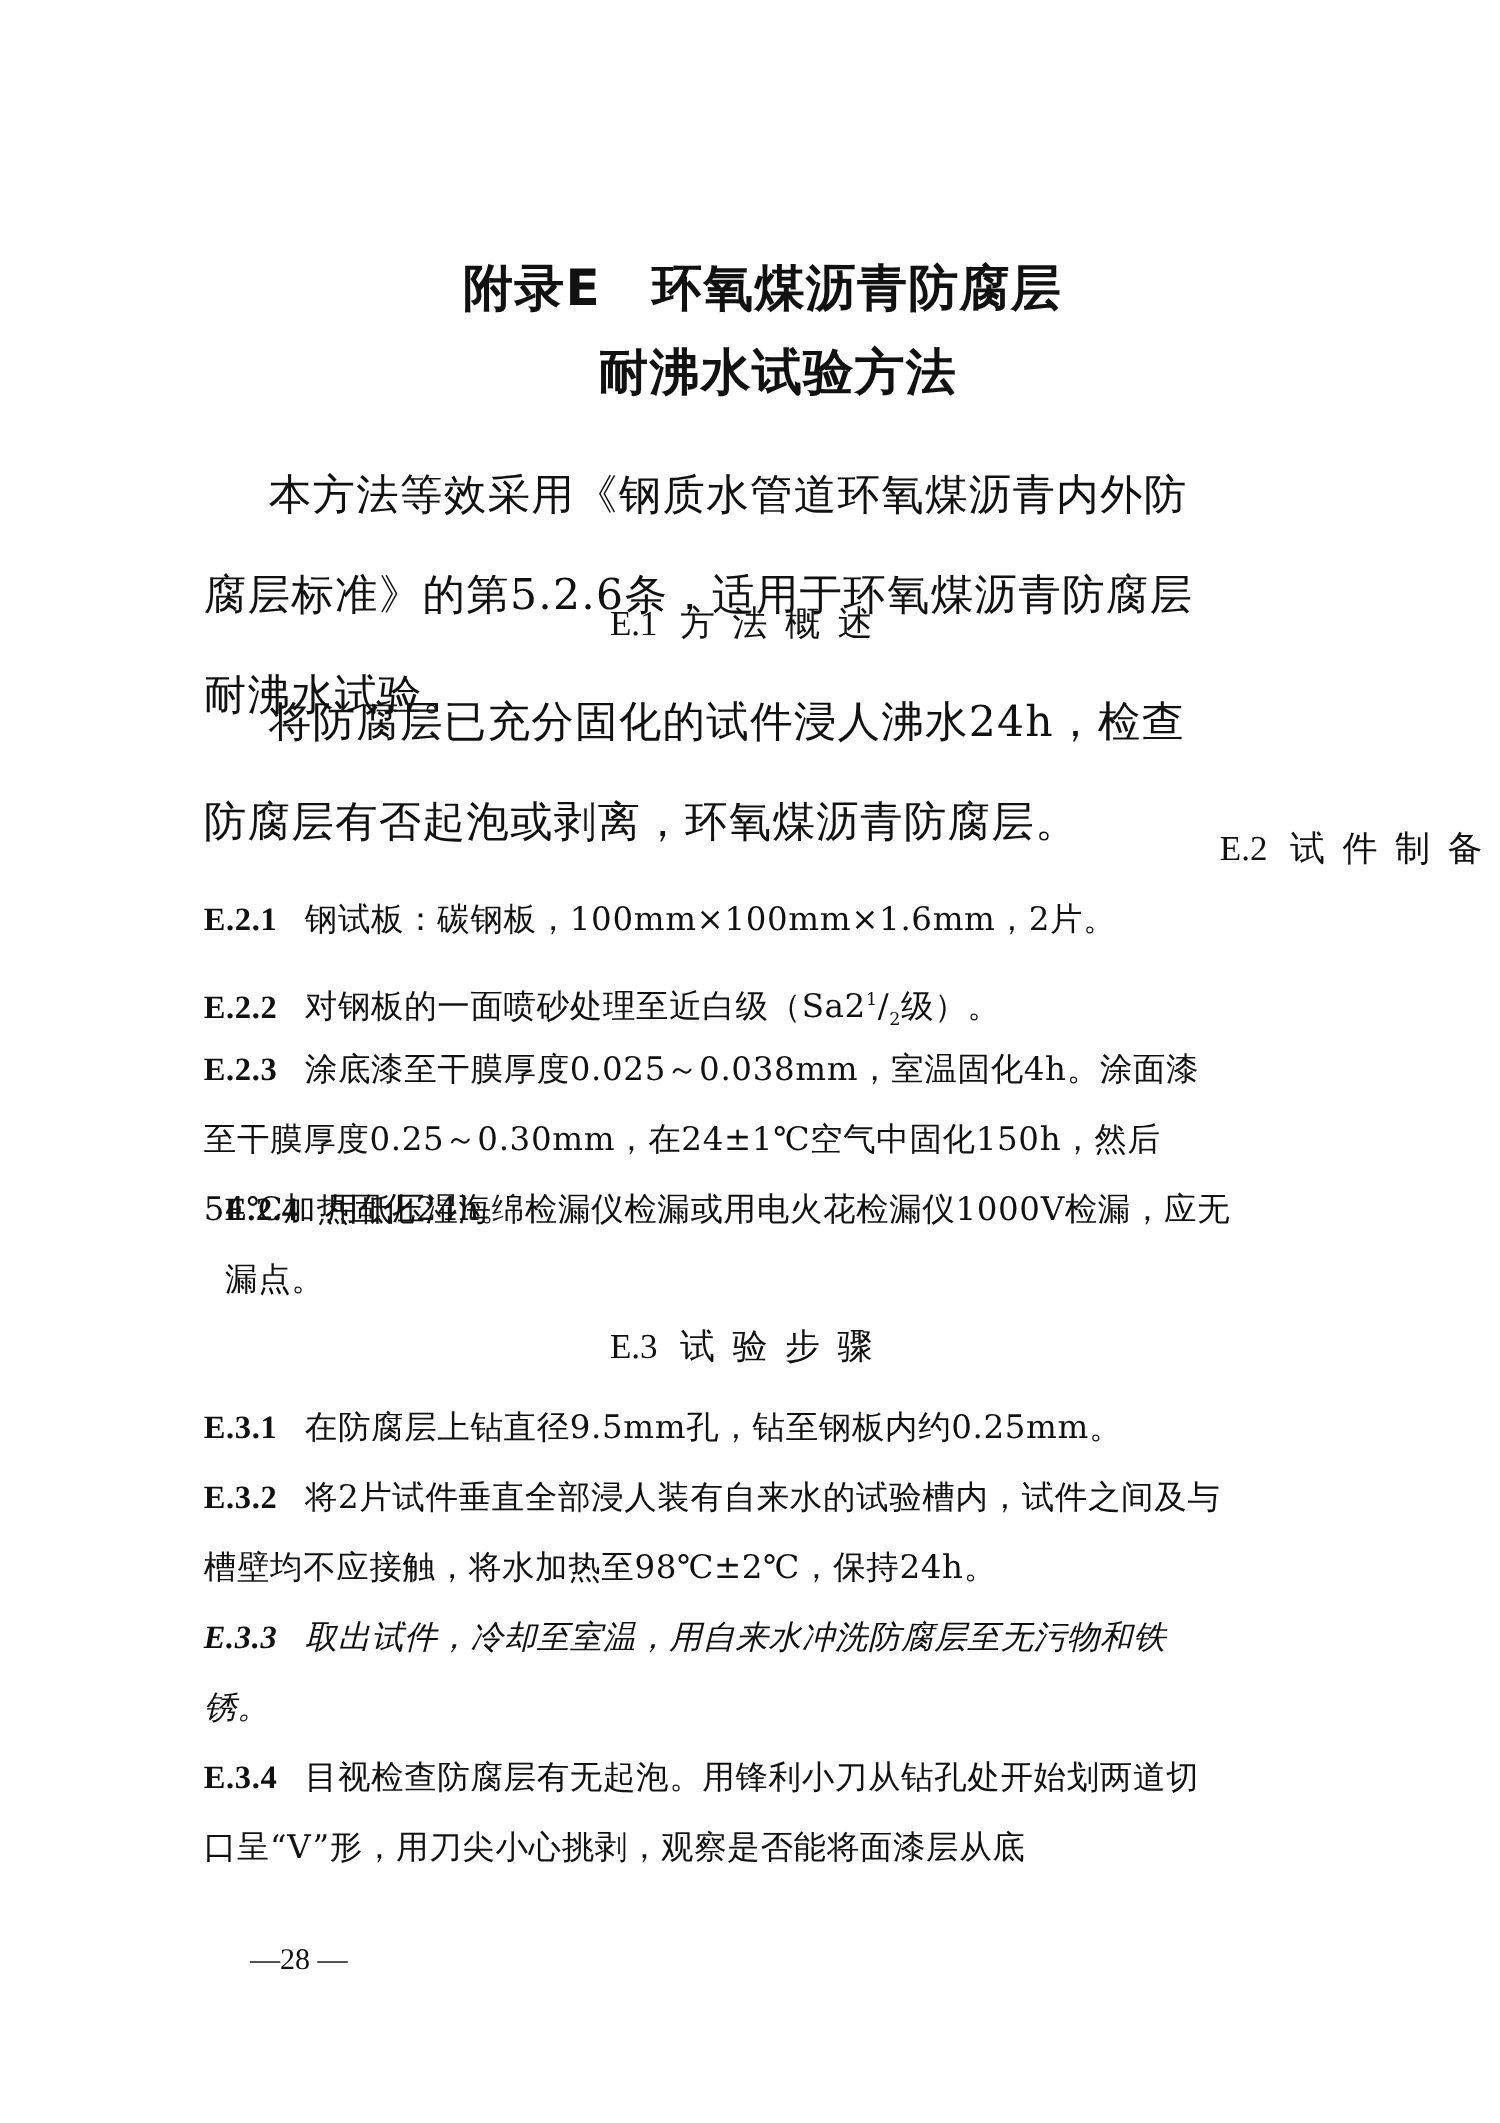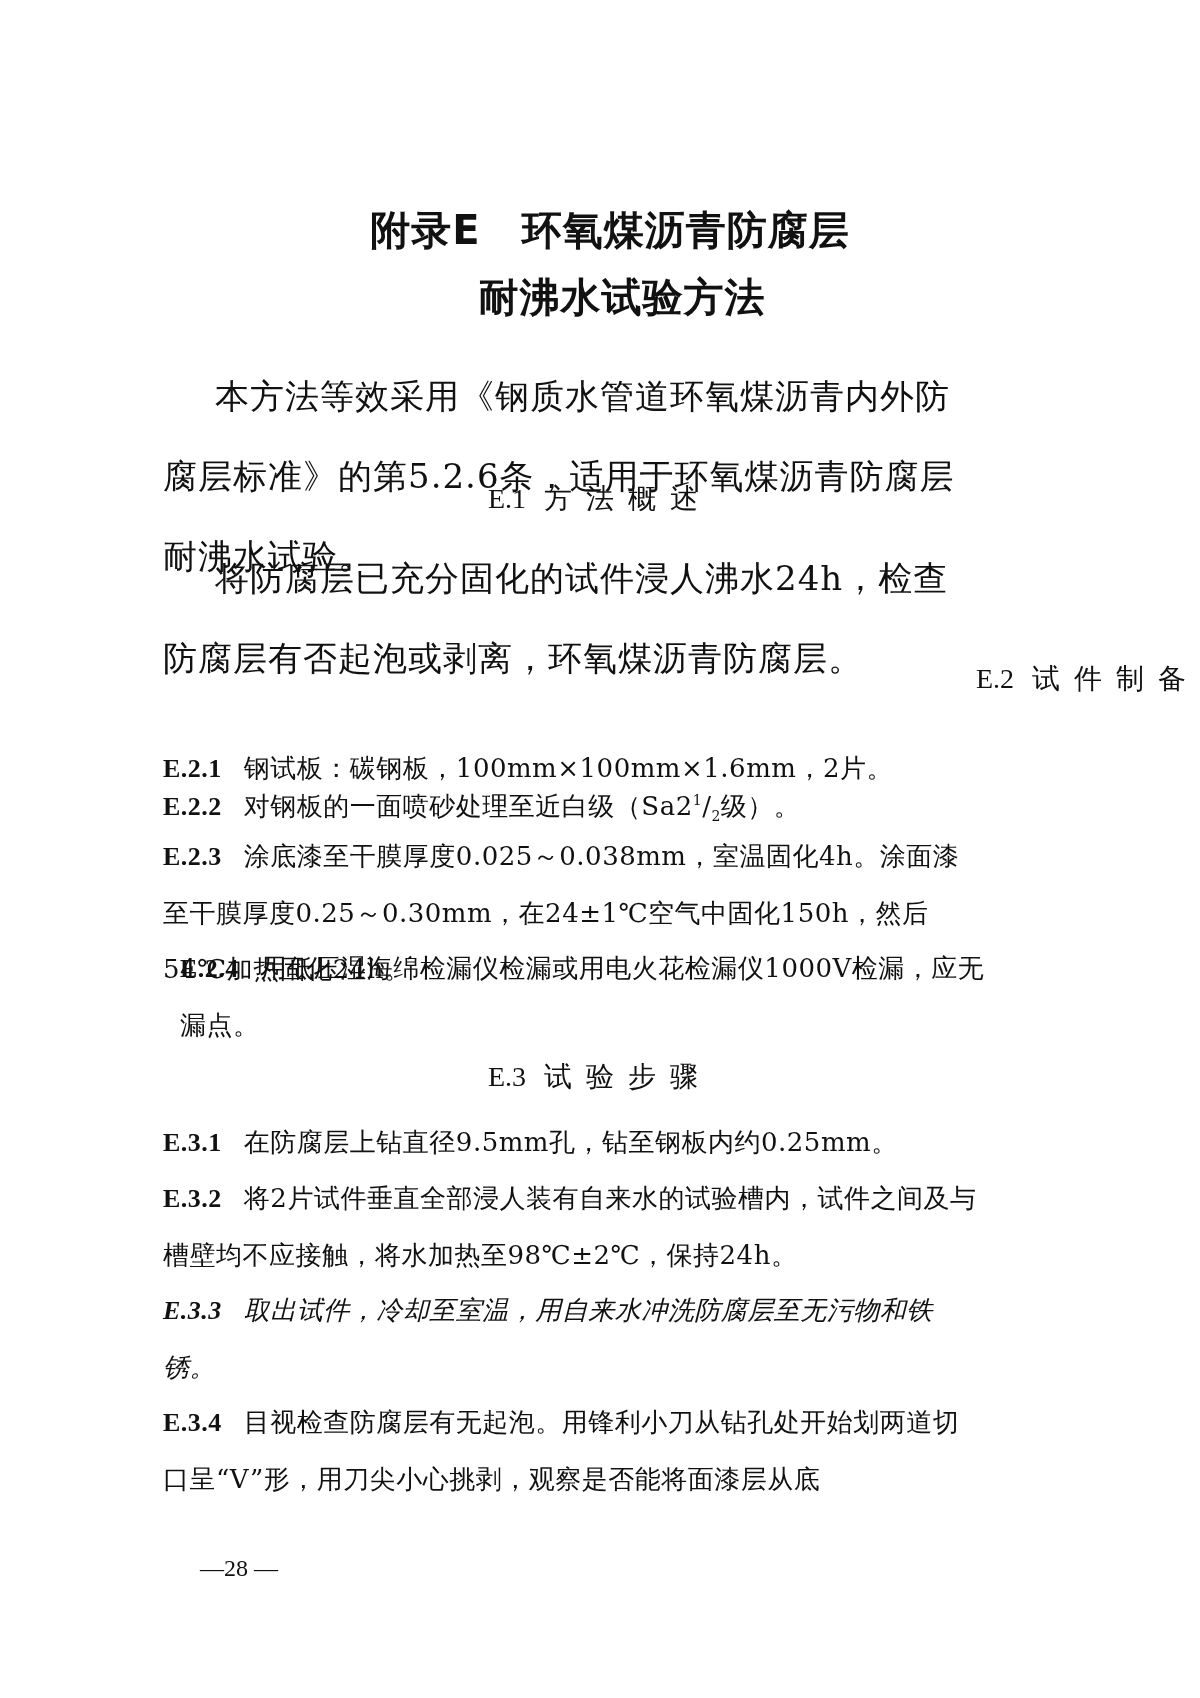--- a/index.html
+++ b/index.html
@@ -30,21 +30,21 @@
 
 <div class="sec" style="top:480px;">
   <span class="num">E.1</span><span class="txt">方法概述</span>
 </div>
 <div class="para indent" style="top:538px;">将防腐层已充分固化的试件浸人沸水24h，检查防腐层有否起泡或剥离，环氧煤沥青防腐层。</div>
 
 <div class="sec" style="top:660px;text-align:right;">
   <span class="num">E.2</span><span class="txt">试件制备</span>
 </div>
 
-<div class="clause" style="top:740px;">
+<div class="clause" style="top:708px;">
   <span class="cn">E.2.1</span><span>钢试板：碳钢板，100mm×100mm×1.6mm，2片。</span>
 </div>
 <div class="clause" style="top:772px;">
   <span class="cn">E.2.2</span><span>对钢板的一面喷砂处理至近白级（Sa2</span><sup>1</sup><span>/</span><sub>2</sub><span>级）。</span>
 </div>
 <div class="clause" style="top:828px;">
   <span class="cn">E.2.3</span><span>涂底漆至干膜厚度0.025～0.038mm，室温固化4h。涂面漆至干膜厚度0.25～0.30mm，在24±1℃空气中固化150h，然后54℃加热固化24h。</span>
 </div>
 <div class="clause" style="top:940px;margin-left:17px;">
   <span class="cn">E.2.4</span><span>用低压湿海绵检漏仪检漏或用电火花检漏仪1000V检漏，应无漏点。</span>

